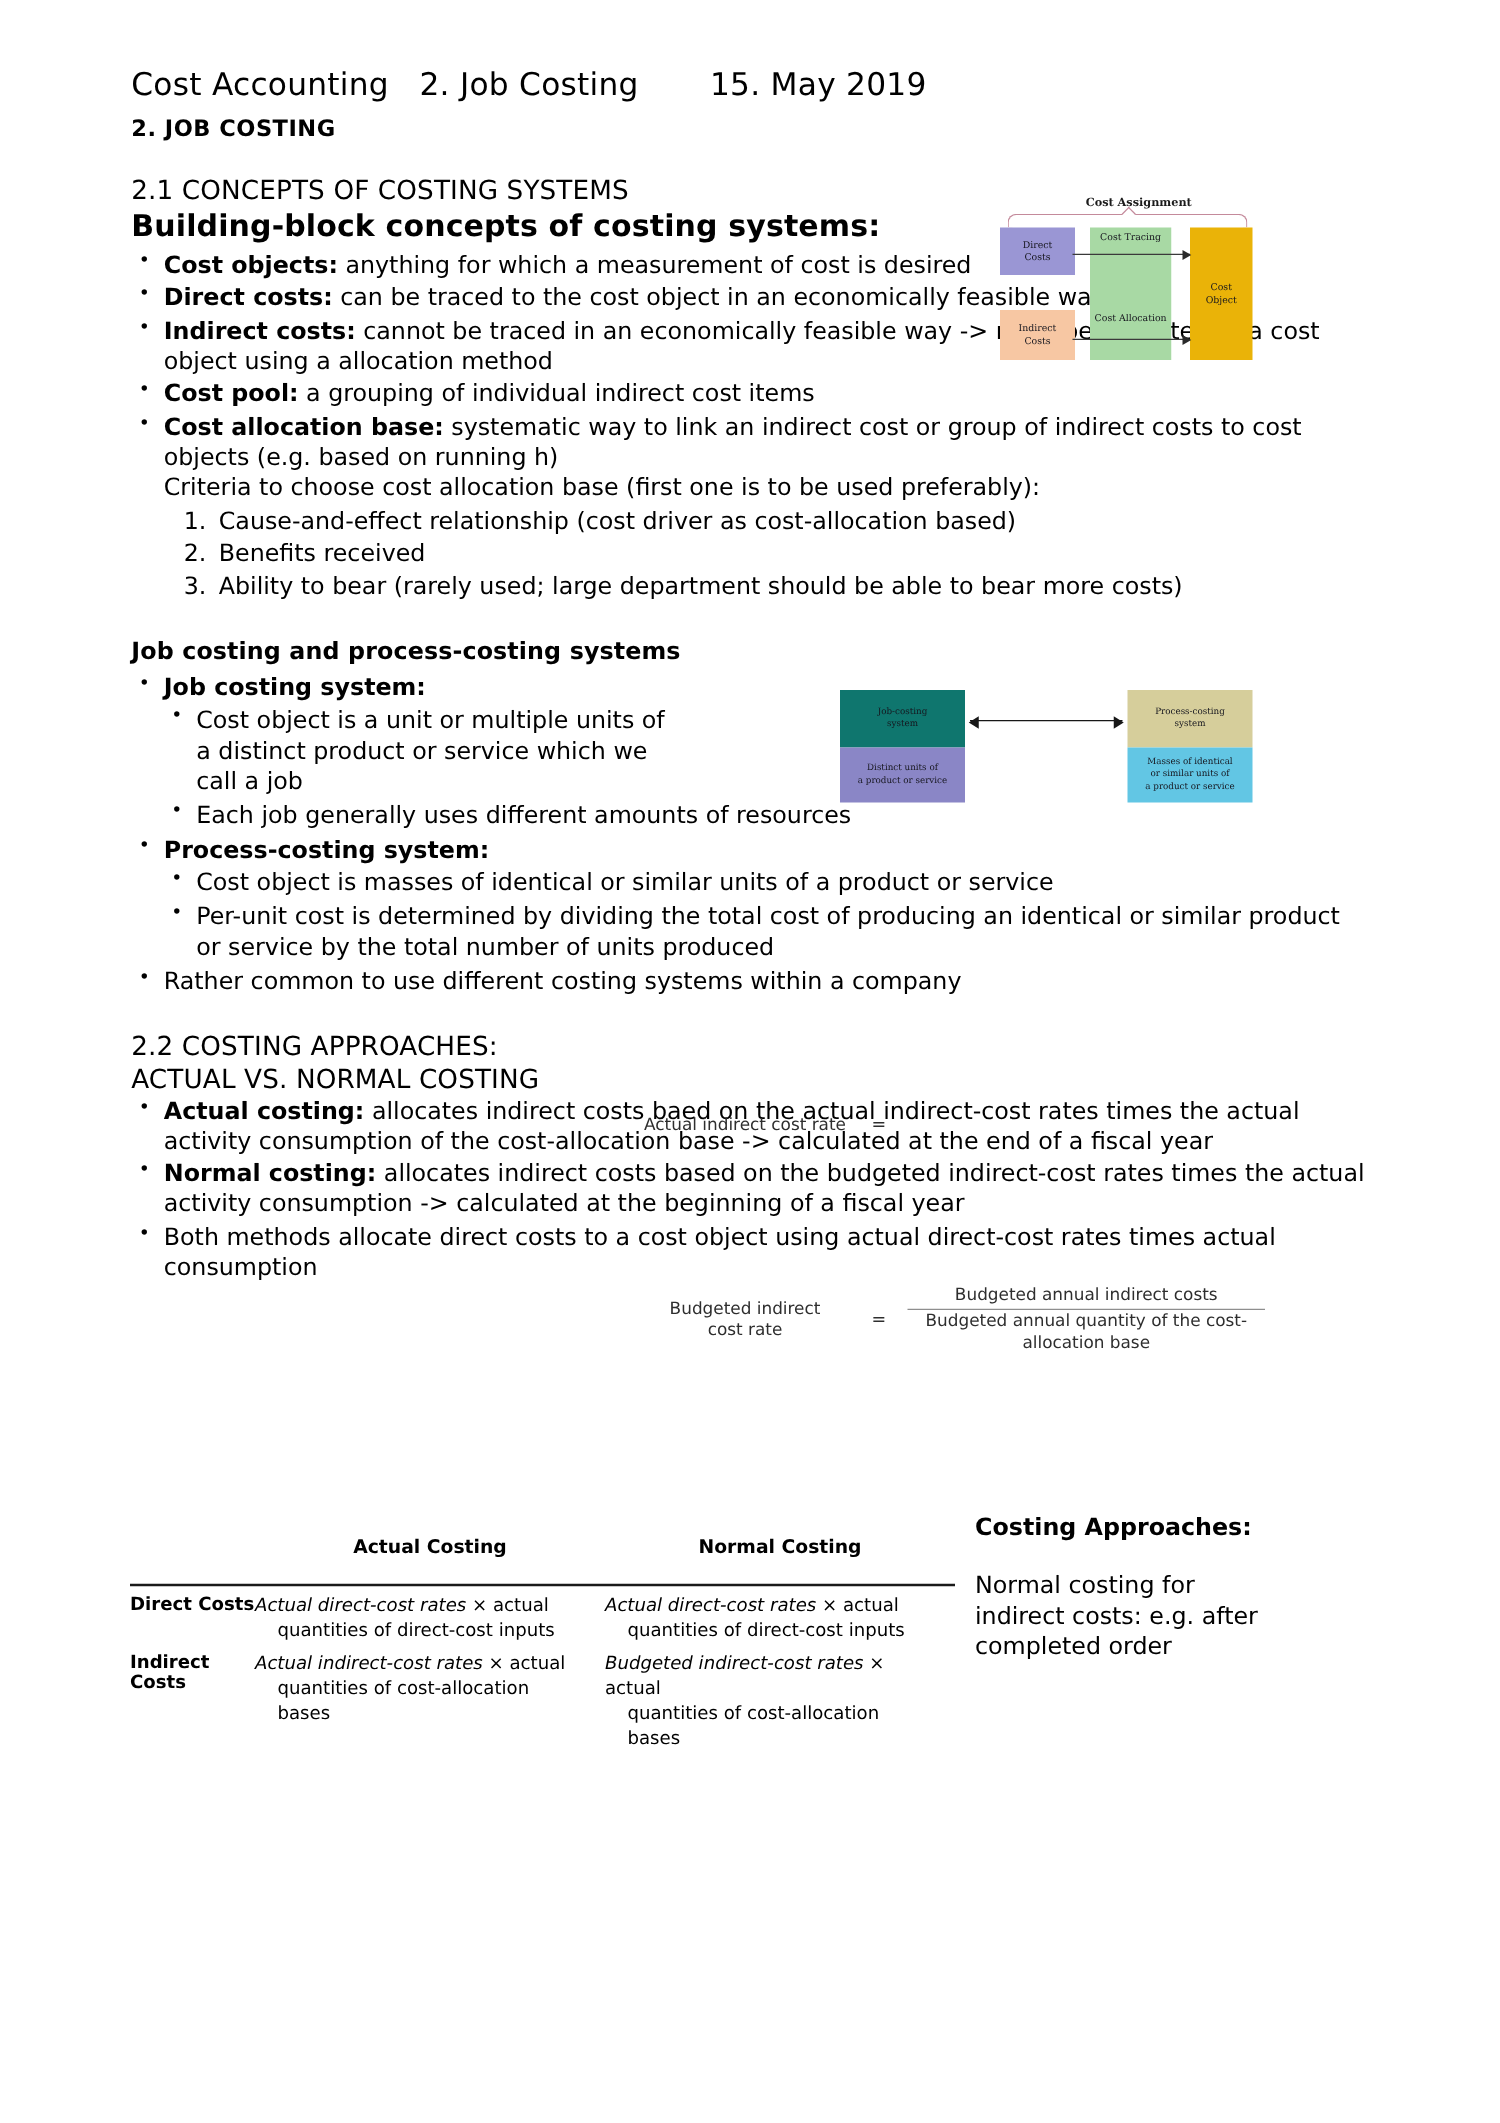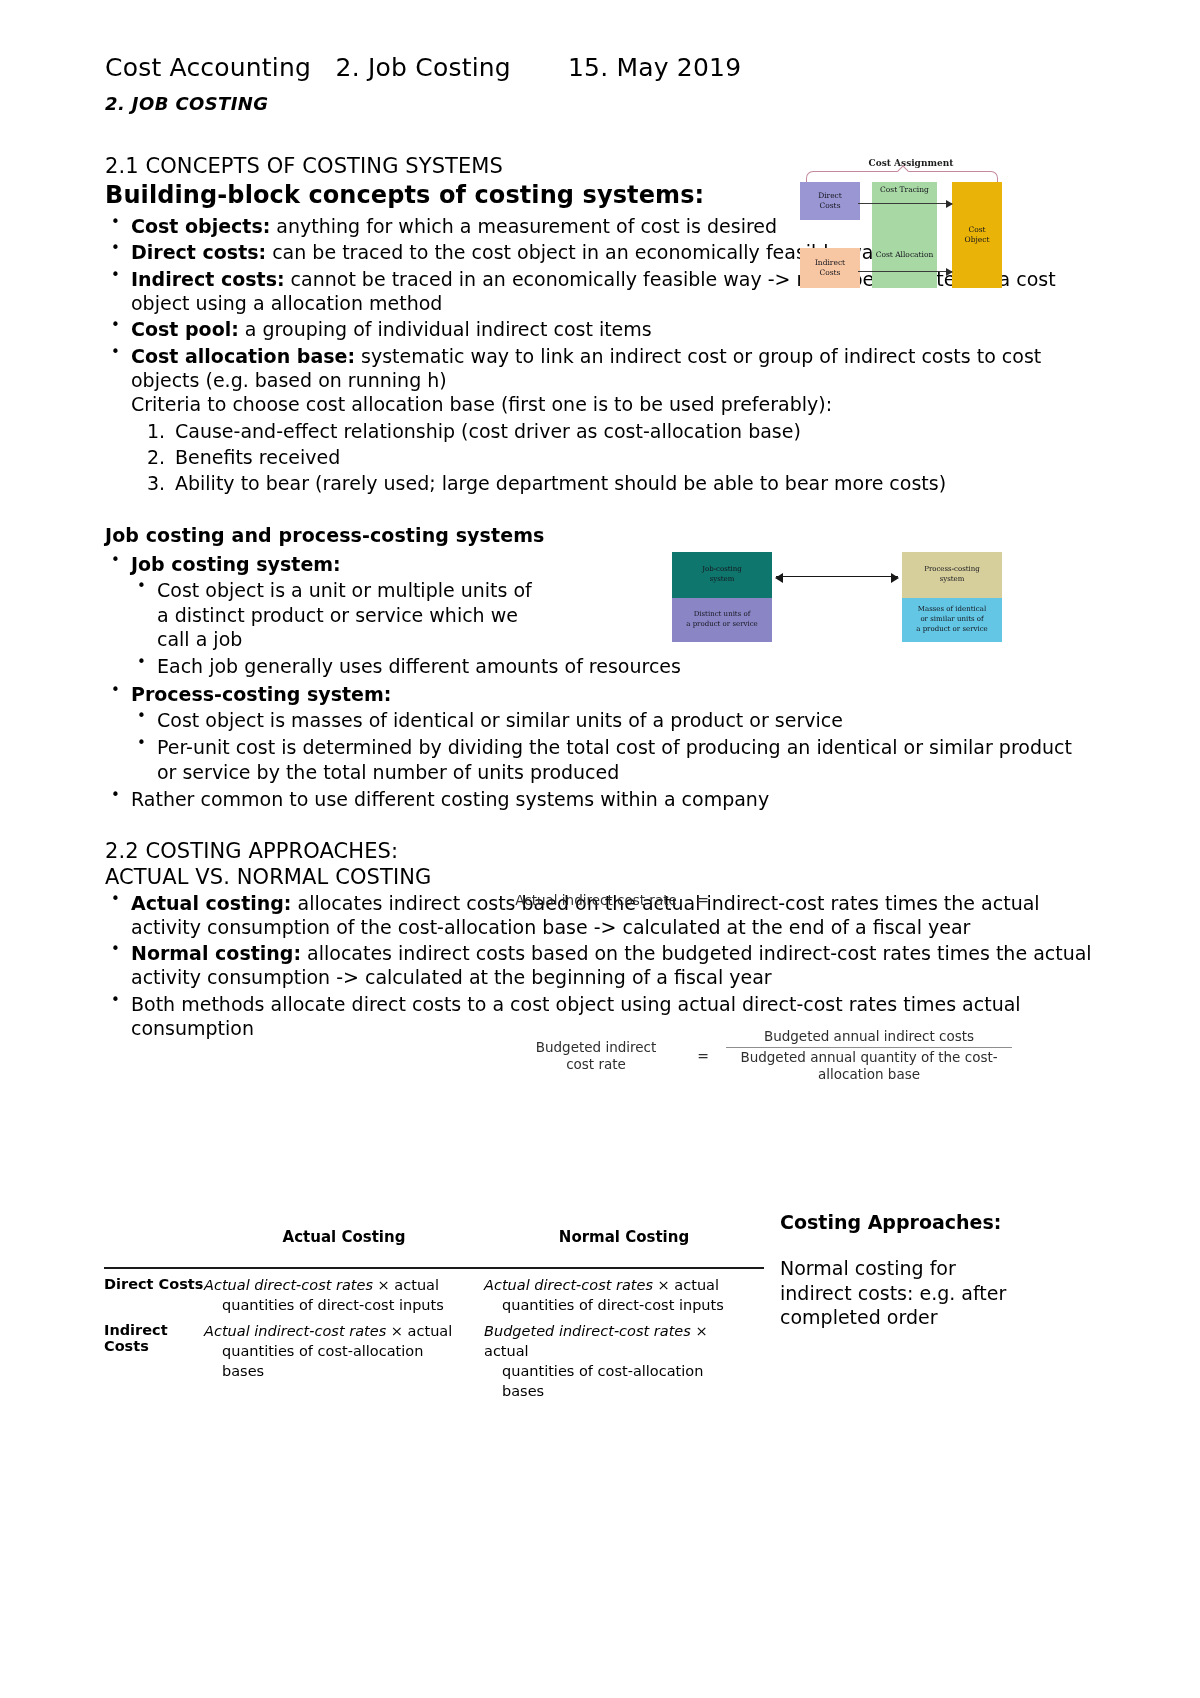--- a/index.html
+++ b/index.html
@@ -32,22 +32,21 @@
     font-size: 25px;
     letter-spacing: 0.2px;
     white-space: pre;
     line-height: 1.25;
     margin-bottom: 10px;
   }
   .h-chapter {
     font-size: 18px;
     font-weight: bold;
     letter-spacing: 0.4px;
-    margin-bottom: 40px;
-    font-style: italic;
+    margin-bottom: 26px;
   }
   .h-section {
     font-size: 21px;
     letter-spacing: 0.1px;
     line-height: 1.22;
     margin: 0;
   }
   .h-sub {
     font-size: 24px;
     font-weight: bold;
@@ -397,21 +396,21 @@
         <span class="bold">Indirect costs:</span><span> cannot be traced in an economically feasible way -&gt; must be allocated to a cost object using a allocation method</span>
       </li>
       <li>
         <span class="bold">Cost pool:</span><span> a grouping of individual indirect cost items</span>
       </li>
       <li>
         <span class="bold">Cost allocation base:</span><span> systematic way to link an indirect cost or group of indirect costs to cost objects (e.g. based on running h)</span>
         <div class="sub-line">Criteria to choose cost allocation base (first one is to be used preferably):</div>
         <ol class="num">
           <li>
-            <span class="numlbl">1.</span><span>Cause-and-effect relationship (cost driver as cost-allocation base)</span>
+            <span class="numlbl">1.</span><span>Cause-and-effect relationship (cost driver as cost-allocation based)</span>
           </li>
           <li>
             <span class="numlbl">2.</span><span>Benefits received</span>
           </li>
           <li>
             <span class="numlbl">3.</span><span class="narrow-b">Ability to bear (rarely used; large department should be able to bear more costs)</span>
           </li>
         </ol>
       </li>
     </ul>

